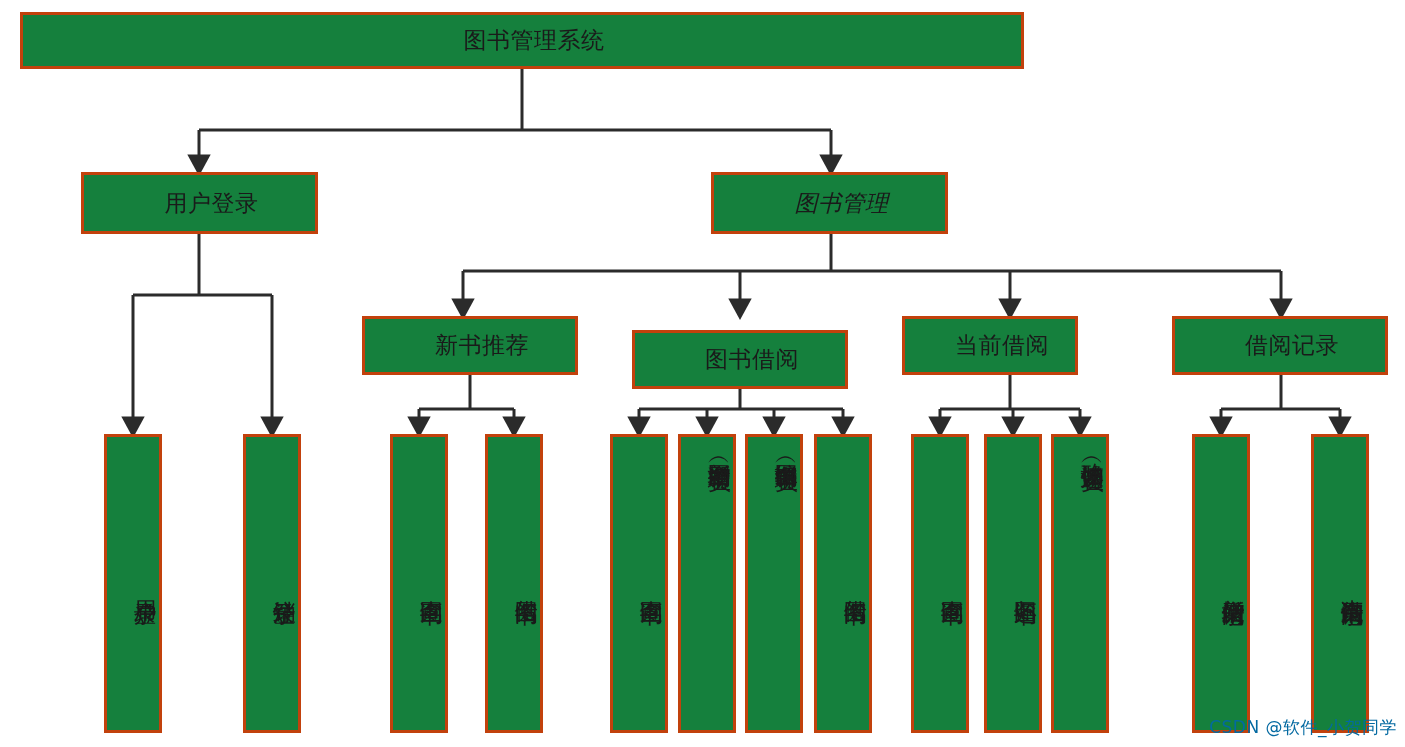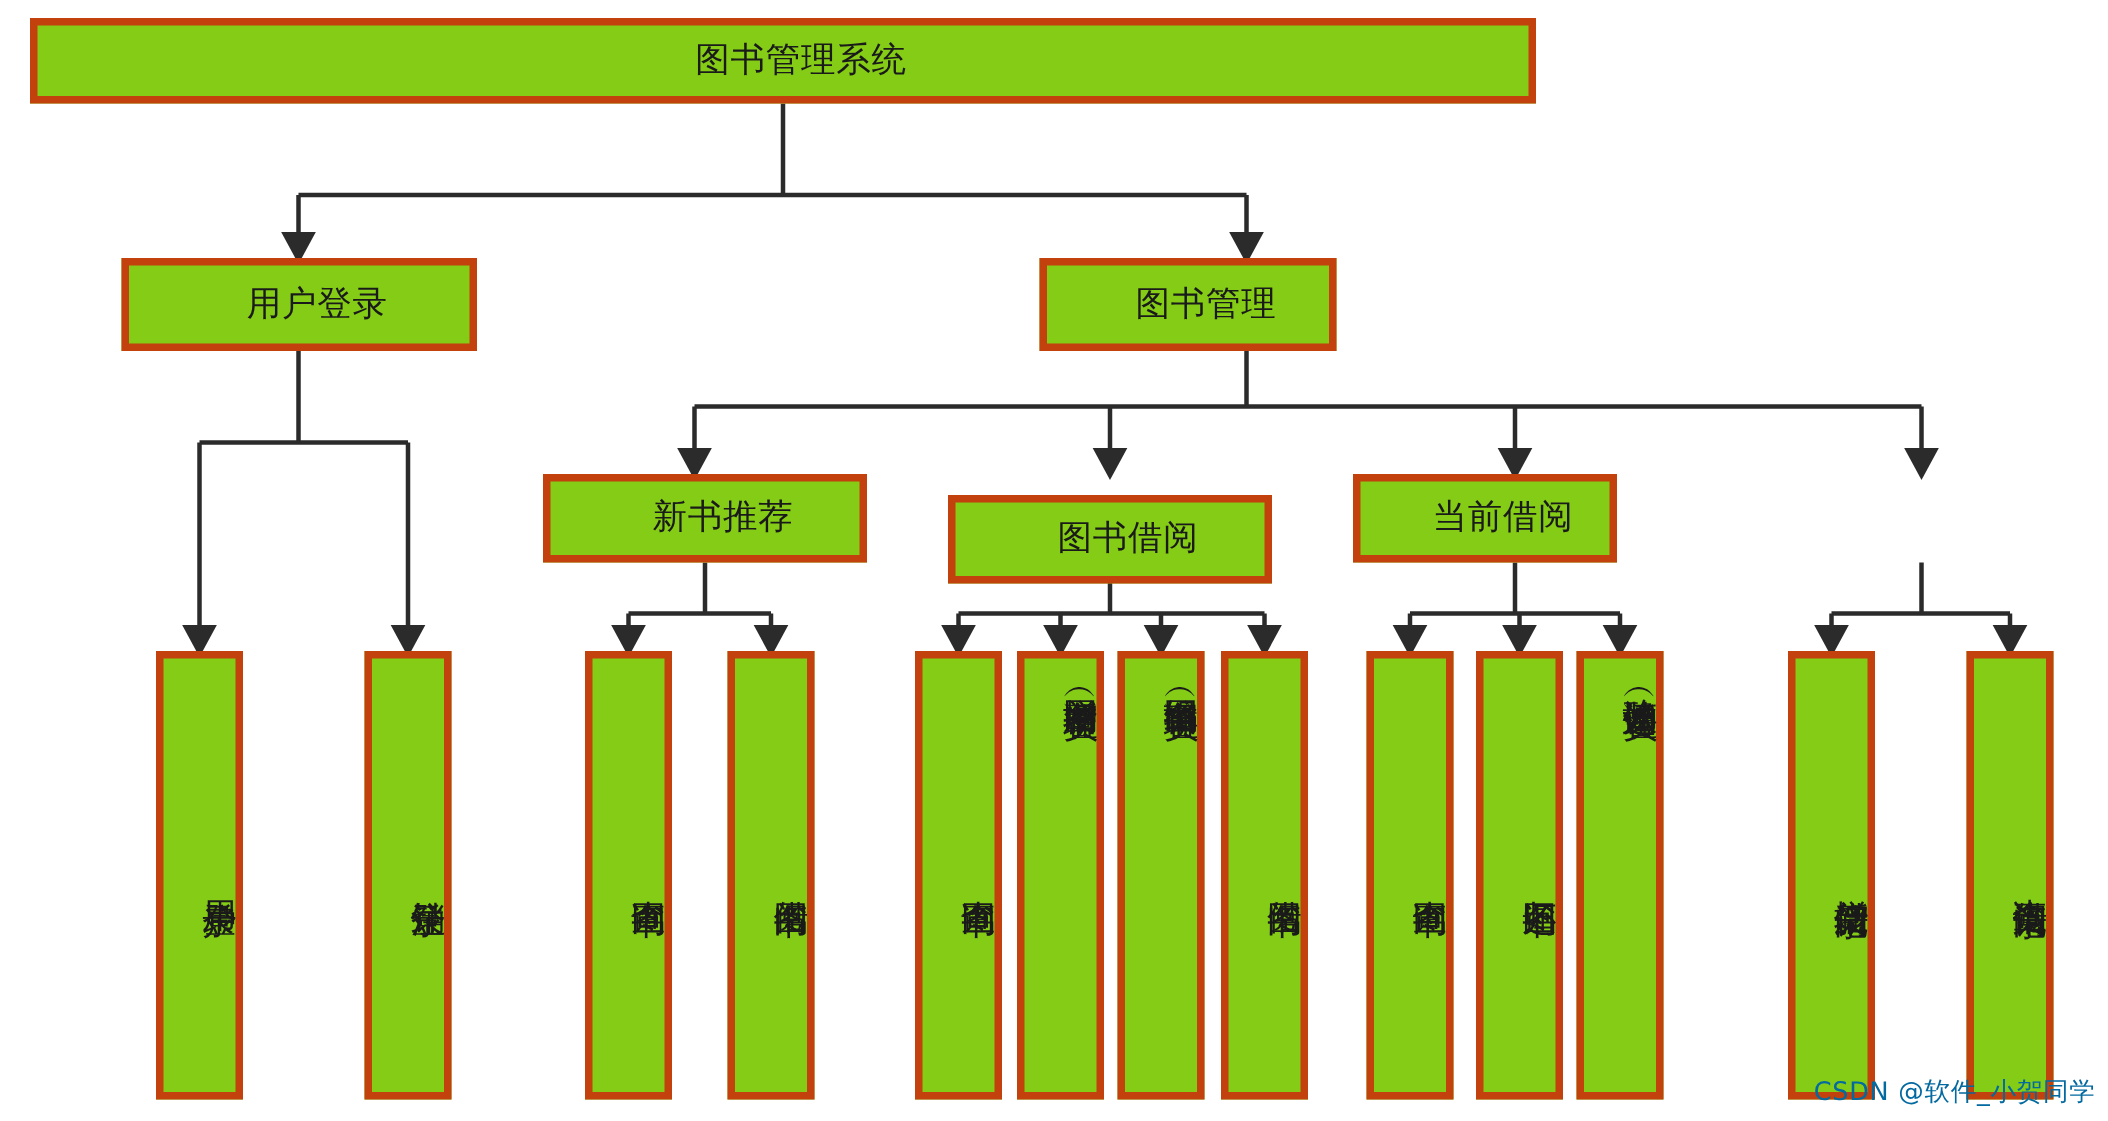--- a/index.html
+++ b/index.html
@@ -19,22 +19,22 @@
     position: absolute;
     left: 0;
     top: 0;
     width: 1405px;
     height: 747px;
     pointer-events: none;
   }
   .node {
     position: absolute;
     box-sizing: border-box;
-    border: 5px solid #c2410c;
-    background: #84cc16;
+    border: 3px solid #c2410c;
+    background: #15803d;
     display: flex;
     align-items: center;
     justify-content: center;
     color: #1a1a1a;
     padding-left: 24px;
   }
   .node-h .label {
     font-size: 23px;
     line-height: 1.15;
     letter-spacing: 0.5px;
@@ -122,32 +122,35 @@
     </g>
   </svg>
 
   <div class="node node-h" style="left:20px; top:12px; width:1004px; height:57px;">
     <span class="label">图书管理系统</span>
   </div>
 
   <div class="node node-h" style="left:81px; top:172px; width:237px; height:62px;">
     <span class="label">用户登录</span>
   </div>
-  <div class="node node-h" style="left:693px; top:172px; width:198px; height:62px;">
+  <div class="node node-h" style="left:711px; top:172px; width:237px; height:62px;font-style:italic;">
     <span class="label">图书管理</span>
   </div>
 
   <div class="node node-h" style="left:362px; top:316px; width:216px; height:59px;">
     <span class="label">新书推荐</span>
   </div>
   <div class="node node-h" style="left:632px; top:316px; width:216px; height:59px;margin-top:14px;">
     <span class="label">图书借阅</span>
   </div>
   <div class="node node-h" style="left:902px; top:316px; width:176px; height:59px;">
     <span class="label">当前借阅</span>
+  </div>
+  <div class="node node-h" style="left:1172px; top:316px; width:216px; height:59px;">
+    <span class="label">借阅记录</span>
   </div>
 
   <div class="node node-v centered" style="left:104px; top:434px; width:58px; height:299px;">
     <span class="label">用户登录</span>
   </div>
   <div class="node node-v centered" style="left:243px; top:434px; width:58px; height:299px;">
     <span class="label">注销登录</span>
   </div>
 
   <div class="node node-v centered" style="left:390px; top:434px; width:58px; height:299px;">

